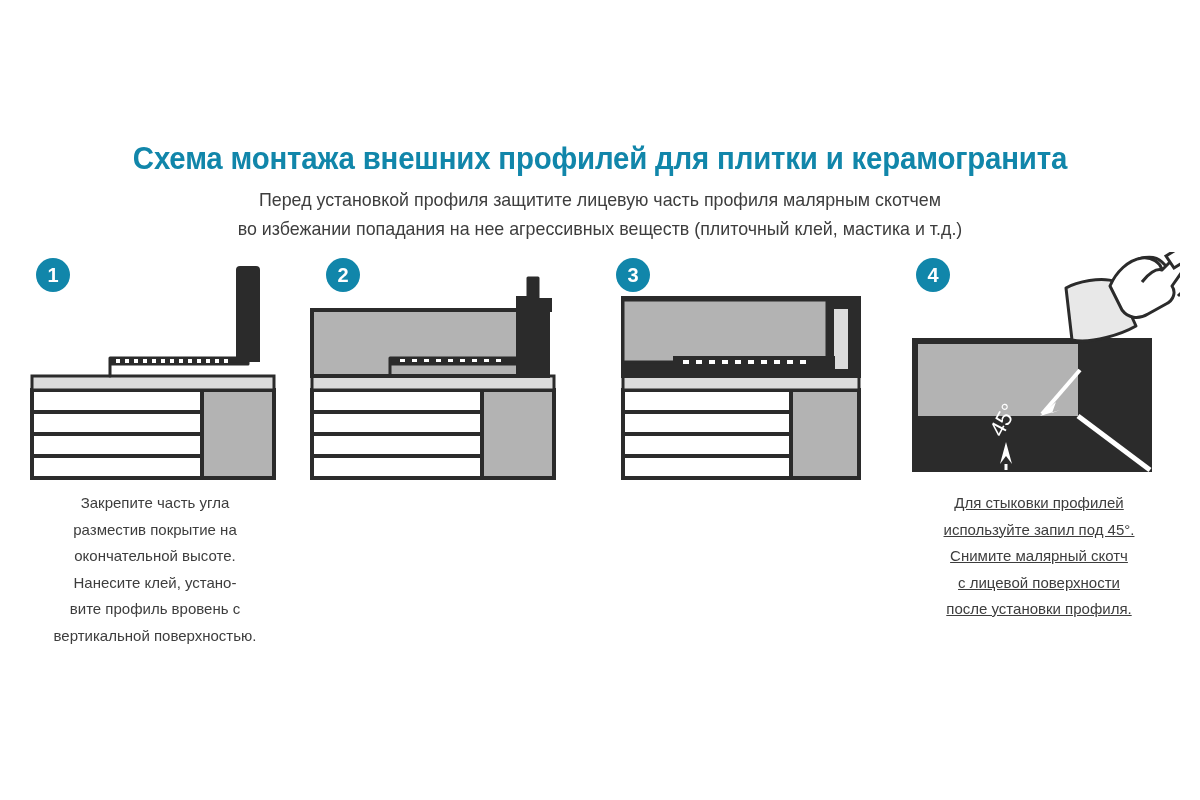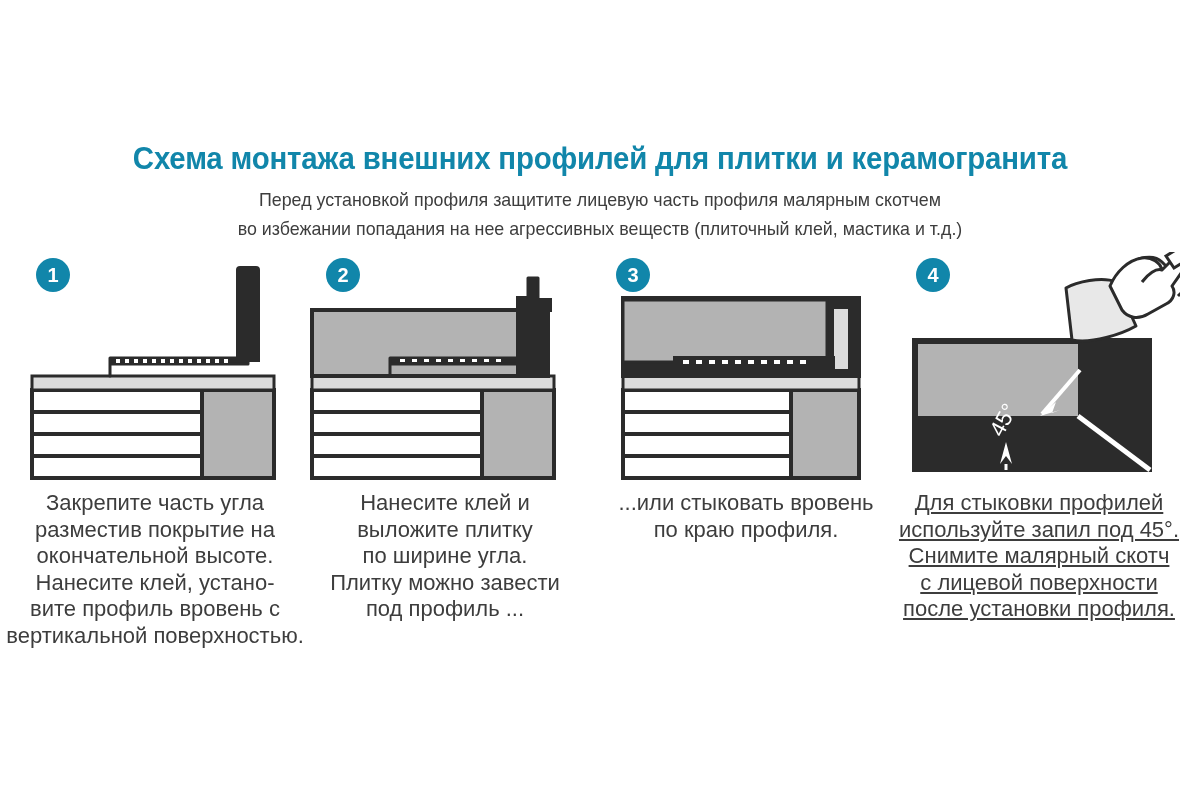--- a/index.html
+++ b/index.html
@@ -95,21 +95,21 @@
     height: 240px;
   }
   .figure svg { display: block; }
 
   .caption {
     position: absolute;
     left: 0;
     top: 238px;
     width: 290px;
     text-align: center;
-    font-size: 22px;
+    font-size: 15px;
     line-height: 26.5px;
     color: #3d3d3d;
     white-space: pre-line;
   }
   .step-1 .caption { left: -8px; width: 306px; }
   .step-2 .caption { left: 0px; }
   .step-3 .caption { left: 6px; }
   .step-4 .caption { left: 4px; text-decoration: underline; }
 </style>
 </head>
@@ -198,25 +198,20 @@
               <rect x="136" y="107" width="5" height="3"></rect>
               <rect x="148" y="107" width="5" height="3"></rect>
               <rect x="160" y="107" width="5" height="3"></rect>
               <rect x="172" y="107" width="5" height="3"></rect>
               <rect x="184" y="107" width="5" height="3"></rect>
               <rect x="196" y="107" width="5" height="3"></rect>
             </g>
           </g>
         </svg>
       </div>
-      <div class="caption">Нанесите клей и
-выложите плитку
-по ширине угла.
-Плитку можно завести
-под профиль ...</div>
     </div>
 
     <div class="step step-3">
       <div class="badge">3</div>
       <div class="figure">
         <svg width="290" height="240" viewBox="0 0 290 240">
           <g>
             <rect x="28" y="138" width="236" height="88" fill="#ffffff" stroke="#2b2b2b" stroke-width="4"></rect>
             <line x1="28" y1="160" x2="264" y2="160" stroke="#2b2b2b" stroke-width="4"></line>
             <line x1="28" y1="182" x2="264" y2="182" stroke="#2b2b2b" stroke-width="4"></line>
@@ -245,22 +240,20 @@
               <rect x="140" y="108" width="6" height="4"></rect>
               <rect x="153" y="108" width="6" height="4"></rect>
               <rect x="166" y="108" width="6" height="4"></rect>
               <rect x="179" y="108" width="6" height="4"></rect>
               <rect x="192" y="108" width="6" height="4"></rect>
               <rect x="205" y="108" width="6" height="4"></rect>
             </g>
           </g>
         </svg>
       </div>
-      <div class="caption">...или стыковать вровень
-по краю профиля.</div>
     </div>
 
     <div class="step step-4">
       <div class="badge">4</div>
       <div class="figure">
         <svg width="290" height="240" viewBox="0 0 290 240">
           <g>
             <rect x="24" y="88" width="236" height="130" fill="#2b2b2b" stroke="#2b2b2b" stroke-width="4"></rect>
             <rect x="28" y="92" width="160" height="72" fill="#b3b3b3"></rect>
           </g>

